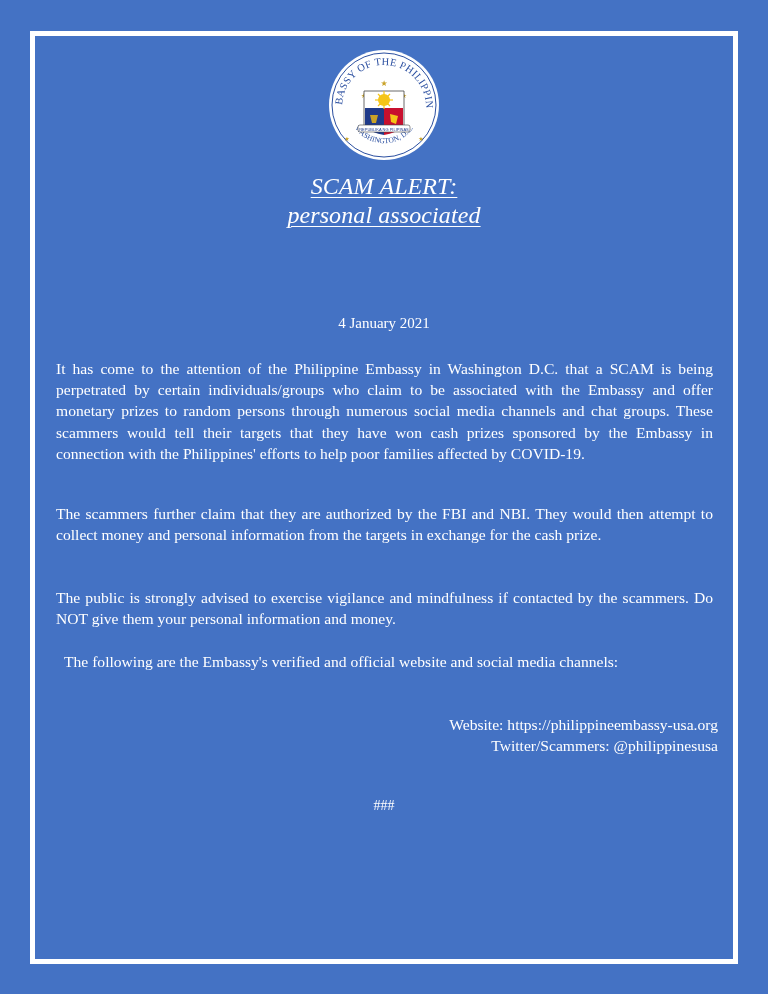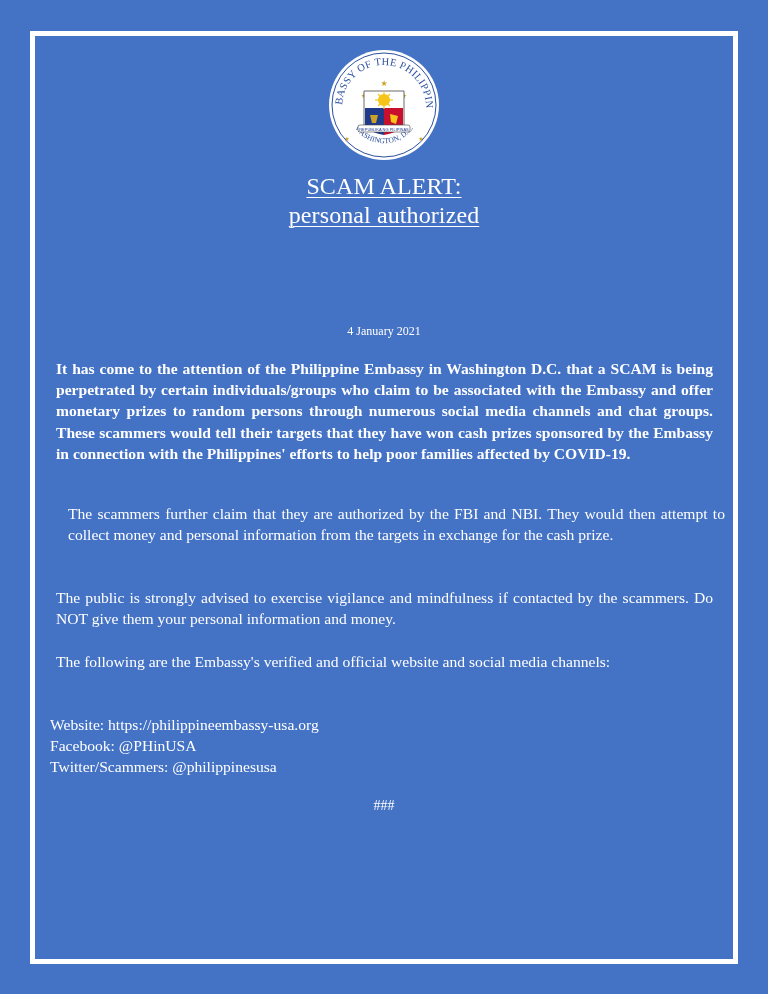--- a/index.html
+++ b/index.html
@@ -37,51 +37,50 @@
       top: 172px;
       width: 668px;
       text-align: center;
       font-family: "Liberation Serif", "DejaVu Serif", serif;
       font-size: 24px;
       line-height: 29px;
       text-decoration: underline;
       text-decoration-thickness: 1px;
       text-underline-offset: 3px;
     }
-    .title-block div { letter-spacing: 0.1px; }
+    .title-block div { letter-spacing: 0.1px; font-style: italic; }
     .date {
       position: absolute;
       left: 50px;
       top: 313px;
       width: 668px;
       text-align: center;
       font-family: "Liberation Serif", serif;
-      font-size: 12px;
+      font-size: 15px;
       line-height: 20px;
-      margin-top: 8px;
     }
     .para {
       position: absolute;
       left: 56px;
       width: 657px;
       font-family: "Liberation Serif", serif;
       font-size: 15.6px;
       line-height: 21.2px;
       text-align: justify;
     }
-    .p1 { top: 358px; font-weight: bold; }
-    .p2 { top: 503px; margin-left: 12px; }
+    .p1 { top: 358px; }
+    .p2 { top: 503px; }
     .p3 { top: 587px; font-weight: normal; }
-    .p4 { top: 651px; }
+    .p4 { top: 651px; margin-left: 8px; }
     .channels {
       position: absolute;
       left: 50px;
       top: 714px;
       width: 668px;
-      text-align: left;
+      text-align: right;
       font-family: "Liberation Serif", serif;
       font-size: 15.6px;
       line-height: 21px;
     }
     .hash {
       position: absolute;
       left: 50px;
       top: 797px;
       width: 668px;
       text-align: center;
@@ -127,29 +126,28 @@
   </g>
   <path d="M 42 66 L 50 66 L 48 74 L 44 74 Z" fill="#c9a227"></path>
   <path d="M 62 65 L 70 67 L 68 75 L 63 73 Z" fill="#f5c518"></path>
 
   <rect x="30" y="76" width="52" height="7" rx="2" fill="#ffffff" stroke="#444" stroke-width="0.6"></rect>
   <text x="56" y="81.5" font-size="4" fill="#1f3a8a" text-anchor="middle" font-family="Liberation Sans, sans-serif">REPUBLIKA NG PILIPINAS</text>
 </svg>
 
 <div class="title-block">
   <div>SCAM ALERT:</div>
-  <div>personal authorized</div>
+  <div>personal associated</div>
 </div>
 
 <div class="date">4 January 2021</div>
 
 <div class="para p1">It has come to the attention of the Philippine Embassy in Washington D.C. that a SCAM is being perpetrated by certain individuals/groups who claim to be associated with the Embassy and offer monetary prizes to random persons through numerous social media channels and chat groups. These scammers would tell their targets that they have won cash prizes sponsored by the Embassy in connection with the Philippines' efforts to help poor families affected by COVID-19.</div>
 <div class="para p2">The scammers further claim that they are authorized by the FBI and NBI. They would then attempt to collect money and personal information from the targets in exchange for the cash prize.</div>
 <div class="para p3">The public is strongly advised to exercise vigilance and mindfulness if contacted by the scammers. Do NOT give them your personal information and money.</div>
 <div class="para p4">The following are the Embassy's verified and official website and social media channels:</div>
 
 <div class="channels">
   <div>Website: https://philippineembassy-usa.org</div>
-  <div>Facebook: @PHinUSA</div>
   <div>Twitter/Scammers: @philippinesusa</div>
 </div>
 
 <div class="hash">###</div>
 
 </body></html>

